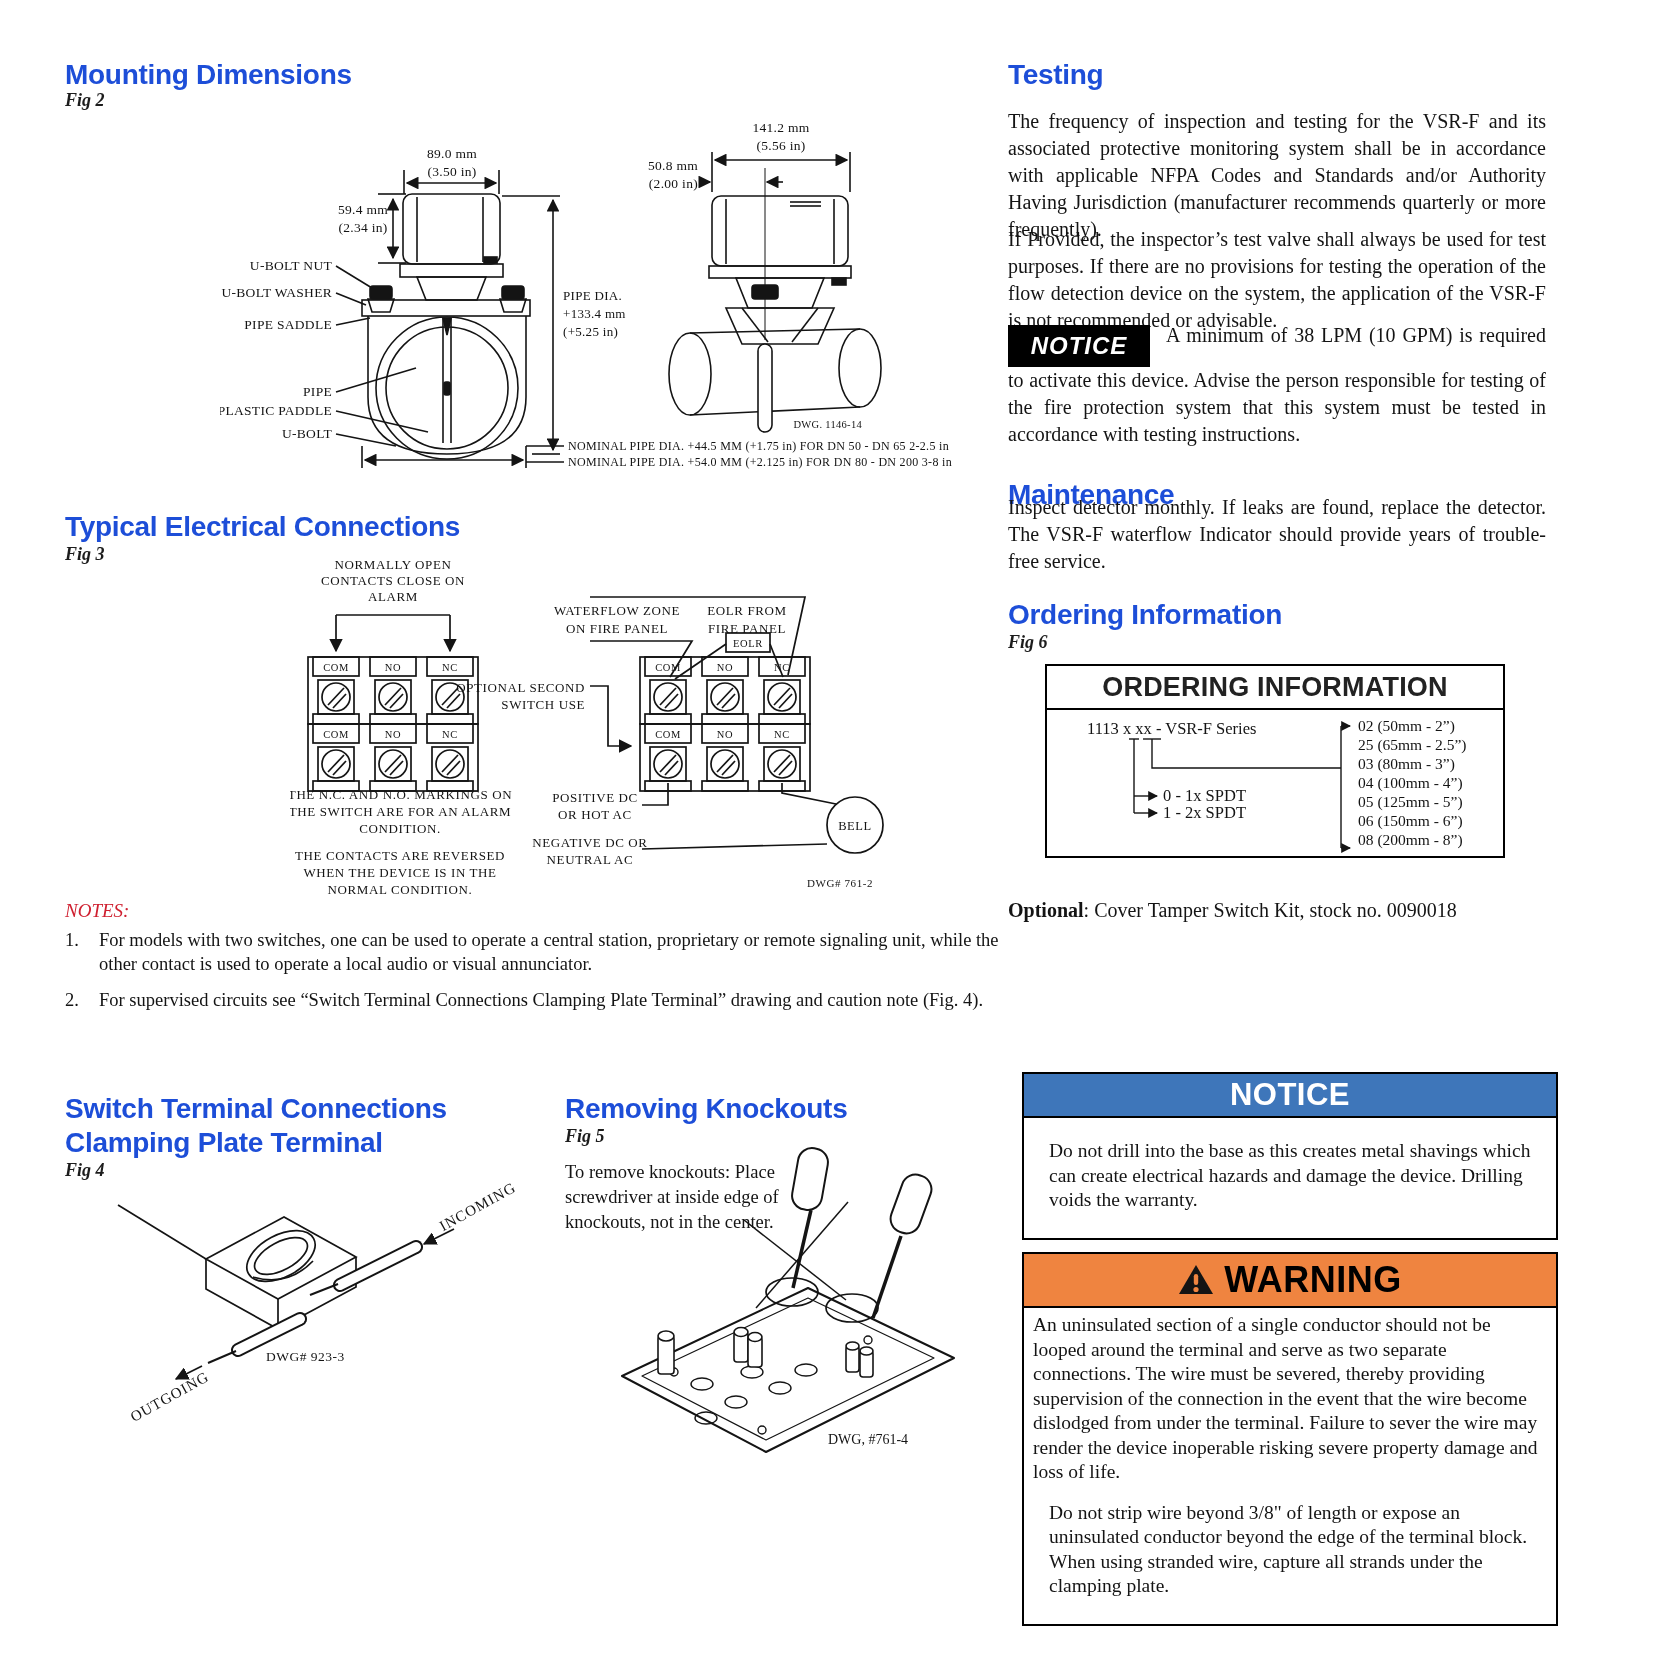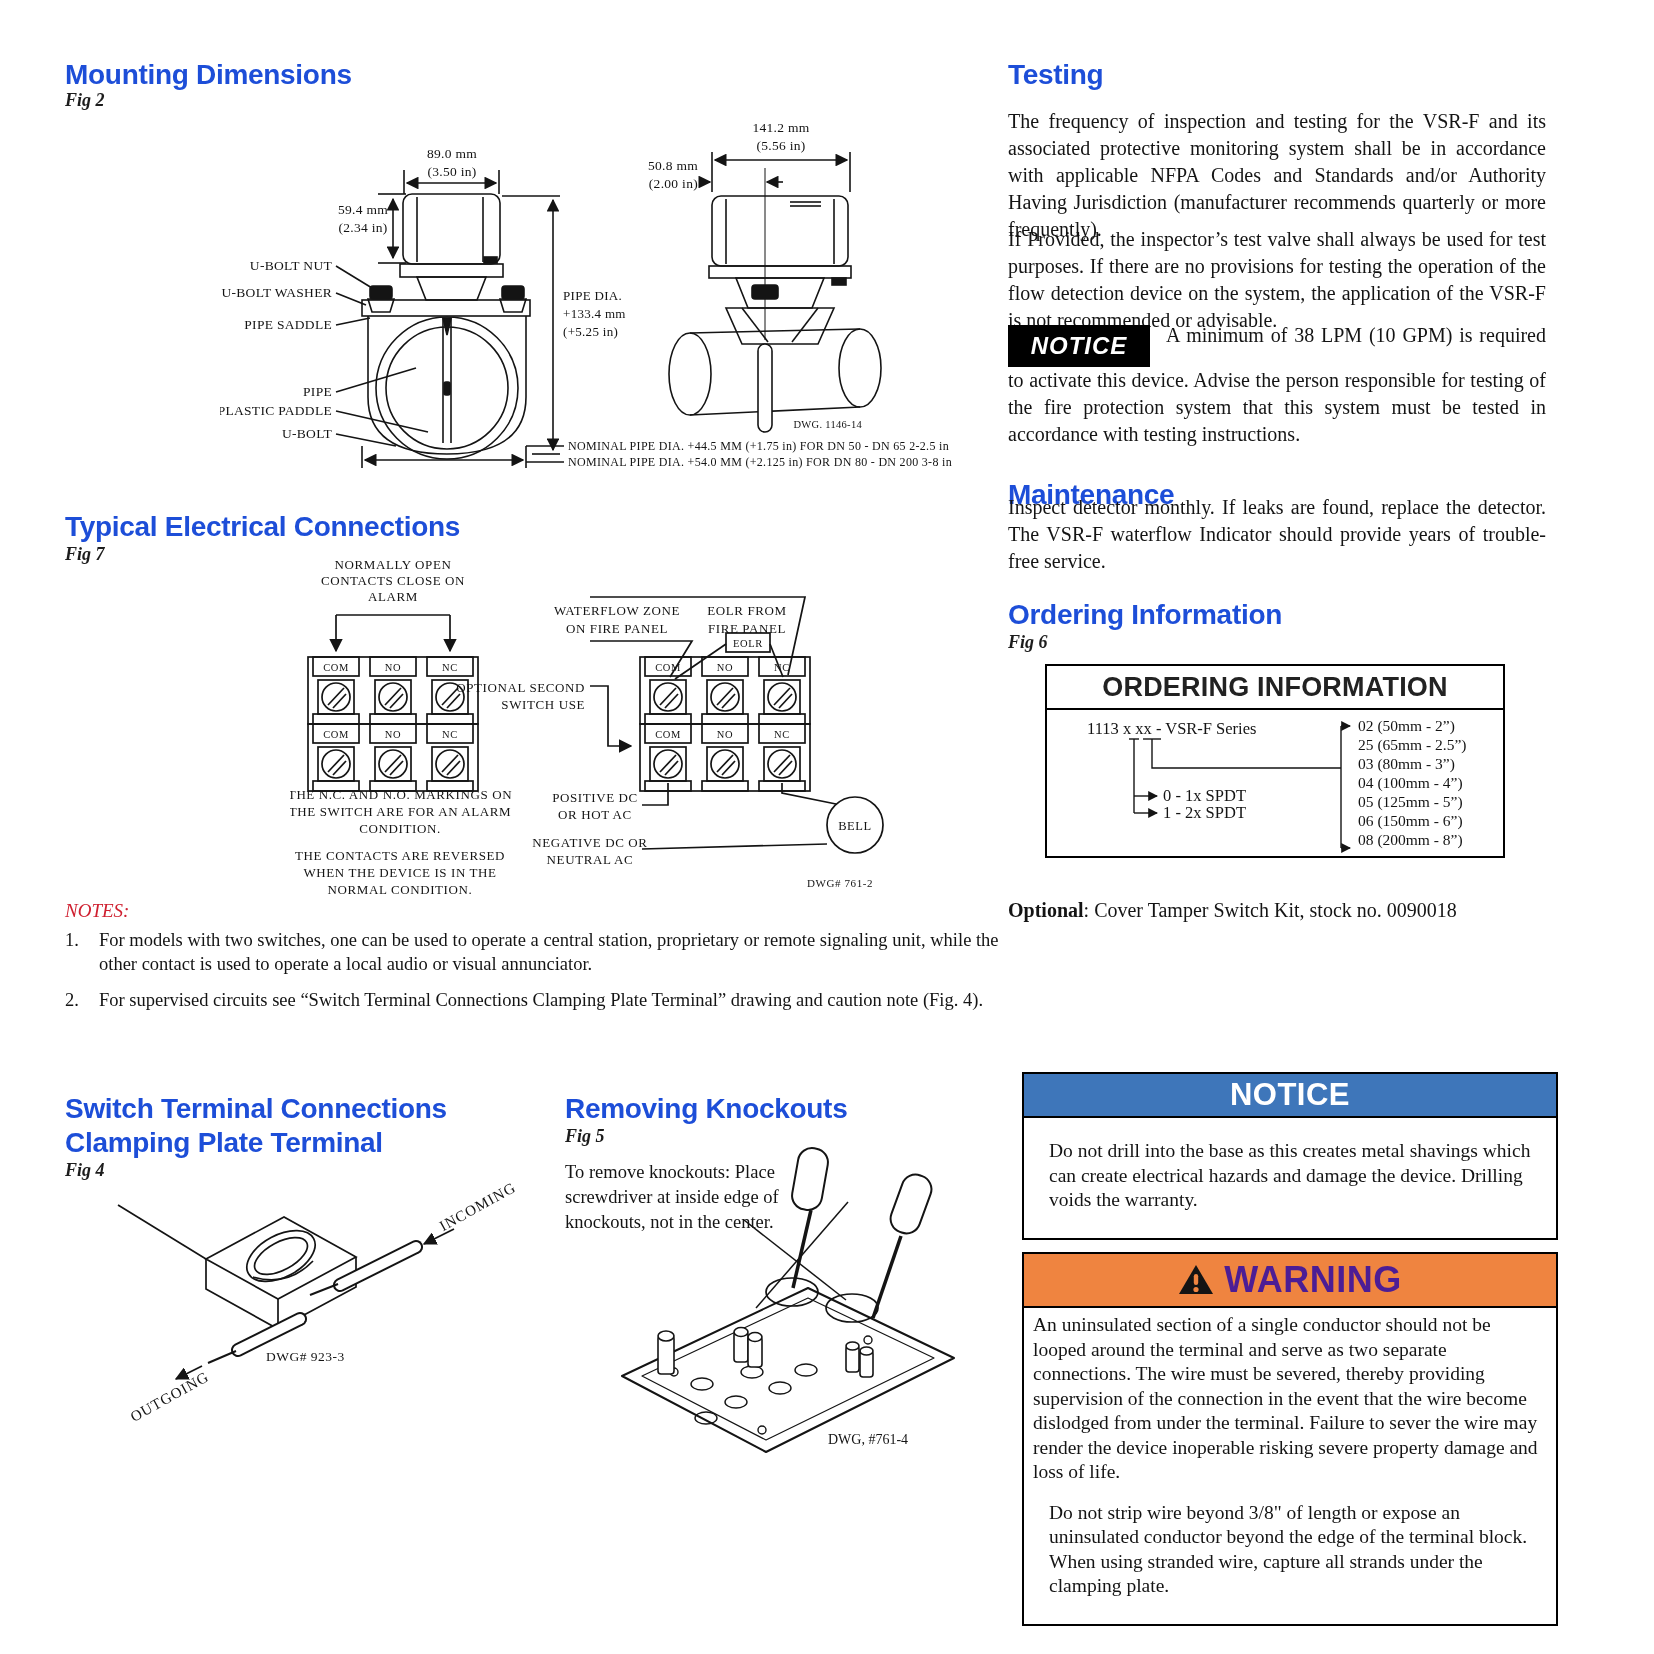--- a/index.html
+++ b/index.html
@@ -18,21 +18,21 @@
   .otable{position:absolute;left:1045px;top:664px;width:456px;border:2px solid #000;background:#fff;}
   .otable-header{border-bottom:2px solid #000;text-align:center;font-family:"Liberation Sans",sans-serif;
     font-weight:bold;font-size:27px;line-height:42px;letter-spacing:0.2px;color:#222;}
   .stockline{position:absolute;left:1008px;font-size:20px;white-space:nowrap;margin-top:44px;}
   .stockline b{font-family:"Liberation Serif",serif;}
   .alertbox{position:absolute;left:1022px;width:532px;border:2px solid #000;background:#fff;}
   .alert-head{display:flex;align-items:center;justify-content:center;gap:10px;border-bottom:2px solid #000;}
   .notice-head{background:#3e76ba;height:42px;}
   .notice-head span{color:#fff;font-family:"Liberation Sans",sans-serif;font-weight:bold;font-size:31px;letter-spacing:0.5px;}
   .warn-head{background:#ef8440;height:52px;}
-  .warn-head span{color:#4c1d95;font-family:"Liberation Sans",sans-serif;font-weight:bold;font-size:36px;letter-spacing:0.5px;}
+  .warn-head span{color:#000000;font-family:"Liberation Sans",sans-serif;font-weight:bold;font-size:36px;letter-spacing:0.5px;}
   .alert-body{padding:5px 9px 9px 9px;font-size:19.5px;line-height:24.5px;}
   .alert-body p{margin:0 0 10px 0;}
   .alert-body p:last-child{margin:16px;}
 </style>
 </head>
 <body>
 
 <div class="page">
 
   <div class="h" style="left:65px;top:58px">Mounting Dimensions</div>
@@ -137,21 +137,21 @@
       <text x="348" y="364" font-size="12">NOMINAL PIPE DIA. +54.0 MM (+2.125 in) FOR DN 80 - DN 200 3-8 in</text>
       <text x="561" y="30" text-anchor="middle">141.2 mm</text>
       <text x="561" y="48" text-anchor="middle">(5.56 in)</text>
       <text x="478" y="68" text-anchor="end">50.8 mm</text>
       <text x="478" y="86" text-anchor="end">(2.00 in)</text>
       <text x="642" y="326" text-anchor="end" font-size="10.5" font-family="Liberation Sans, sans-serif" fill="#444">DWG. 1146-14</text>
     </g>
   </svg>
 
   <div class="h" style="left:65px;top:510px">Typical Electrical Connections</div>
-  <div class="figlab" style="left:65px;top:544px">Fig 7</div>
+  <div class="figlab" style="left:65px;top:544px">Fig 3</div>
 
   <svg class="fig" style="left:290px;top:553px" width="640" height="345" viewBox="0 0 640 345">
     <defs>
       <marker id="ar3" viewBox="0 0 10 10" refX="9" refY="5" markerWidth="8" markerHeight="8" orient="auto-start-reverse">
         <path d="M0,0L10,5L0,10z" fill="#141414"></path>
       </marker>
     </defs>
     <g stroke="#141414" stroke-width="1.7" fill="none">
 
       <line x1="46" y1="62" x2="160" y2="62"></line>

